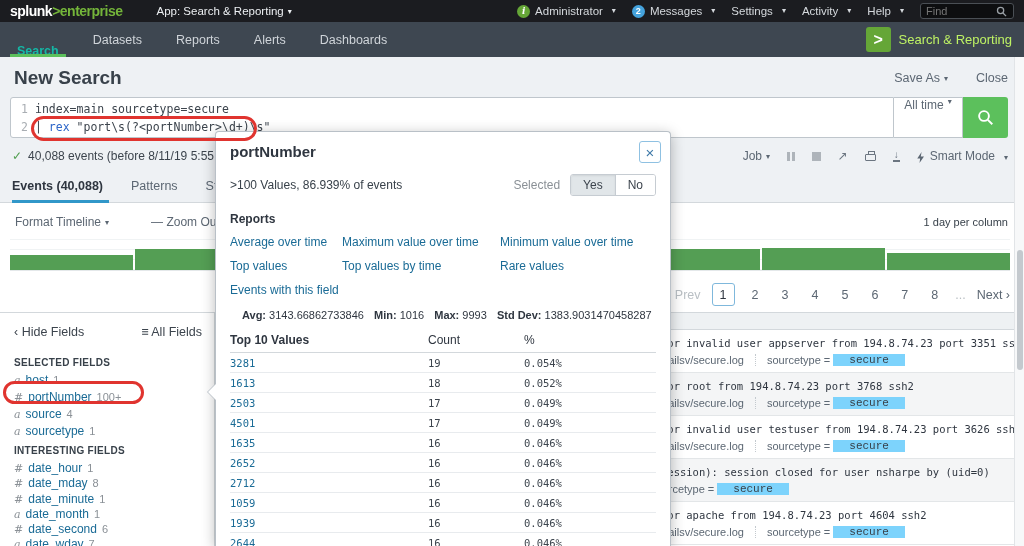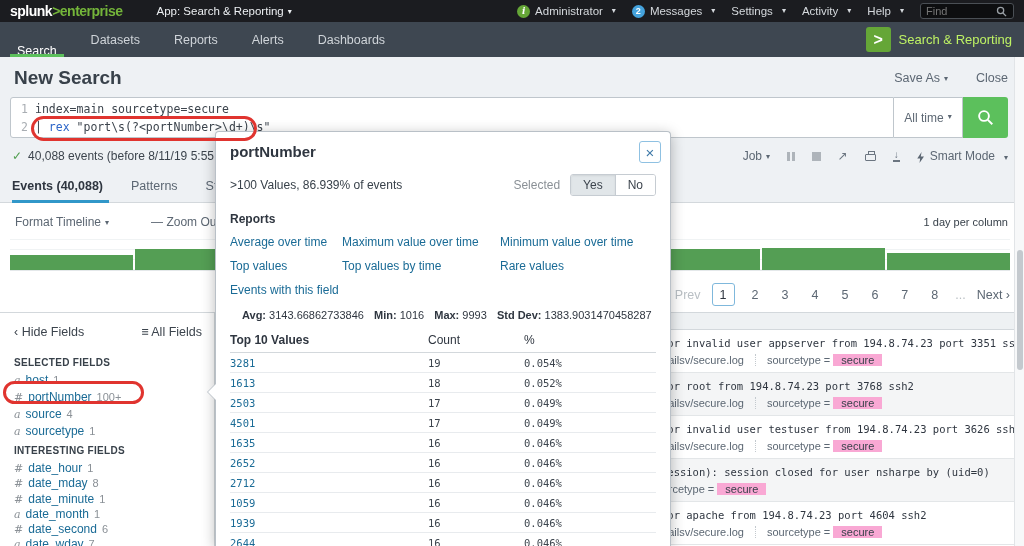--- a/index.html
+++ b/index.html
@@ -25,21 +25,21 @@
   .findbox { display:flex; align-items:center; background:#0d0e10; border:1px solid #4a4f55;
              border-radius:3px; height:16px; width:94px; padding:0 5px; }
   .findbox input { background:transparent; border:none; outline:none; color:#b9bfc4;
                    font-size:11px; width:70px; font-family:"Liberation Sans",sans-serif; }
 
   
   .navbar { position:absolute; left:0; top:22px; width:1024px; height:35px; background:#3e4751;
             display:flex; align-items:stretch; }
   .nav-tab { padding:0 17px; display:flex; align-items:center; color:#cfd4d9; font-size:12.5px;
              position:relative; cursor:pointer; }
-  .nav-tab.active { color:#ffffff; font-weight:normal;margin-top:23px; }
+  .nav-tab.active { color:#14b8a6; font-weight:bold;margin-top:23px; }
   .nav-tab.active::after { content:""; position:absolute; left:10px; right:10px; bottom:0;
              height:3px; background:#5cc05c; }
   .nav-right { margin-left:auto; display:flex; align-items:center; gap:8px; margin-right:12px; }
   .app-badge { width:25px; height:25px; border-radius:3px; background:#65a637; color:#fff;
                font-weight:bold; font-size:16px; display:flex; align-items:center; justify-content:center; }
   .app-name { color:#bef264; font-size:13px; }
 
   
   .upper { position:absolute; left:0; top:57px; width:1024px; height:146px; background:#eef1f4;
            border-bottom:1px solid #d3d8dc; }
@@ -48,21 +48,21 @@
   .head-links { margin-left:auto; display:flex; gap:28px; font-size:12.5px; color:#5c6773; }
 
   .search-row { position:absolute; left:10px; top:40px; height:41px; display:flex; }
   .query-box { width:884px; background:#fff; border:1px solid #bfc6cc; border-radius:3px 0 0 3px;
                padding-top:2px; font-family:"DejaVu Sans Mono",monospace; font-size:11.5px; }
   .qline { display:flex; line-height:18px; }
   .qnum { width:24px; text-align:right; padding-right:7px; color:#a9aeb3; }
   .qtext { color:#3c444d; white-space:pre; }
   .kw { color:#2d66c9; }
   .time-picker { width:69px; background:#fff; border:1px solid #bfc6cc; border-left:none;
-                 display:flex; align-items:center; justify-content:center; font-size:12px; color:#5c6773; }
+                 display:flex; justify-content:center; font-size:12px; color:#5c6773; }
   .search-btn { width:45px; background:#5cc05c; border-radius:0 3px 3px 0; display:flex;
                 align-items:center; justify-content:center; cursor:pointer; }
 
   .info-row { position:absolute; left:12px; right:16px; top:88px; height:22px; display:flex;
               align-items:center; font-size:12px; color:#3c444d; }
   .chk { color:#53a051; margin-right:6px; font-size:12px; }
   .job-controls { margin-left:auto; display:flex; align-items:center; gap:17px; color:#5c6773; }
   .ic-pause { display:inline-flex; gap:2.5px; } .ic-pause i { width:2.5px; height:9px; background:#aeb4ba; }
   .ic-stop { width:9px; height:9px; background:#aeb4ba; }
   .ic-share { color:#6b7580; font-size:12px; }
@@ -116,21 +116,21 @@
   .events { position:absolute; left:215px; right:10px; top:313px; bottom:0; overflow:hidden; }
   .ev-band { height:17px; background:#eef1f3; border-bottom:1px solid #d3d8dc; }
   .event-row { height:43px; border-bottom:1px solid #e3e6e8; overflow:hidden; }
   .event-row.alt { background:#f4f5f6; }
   .ev-text { font-family:"DejaVu Sans Mono",monospace; font-size:10.5px; color:#2f3640;
              padding:7px 0 0 446px; white-space:nowrap; }
   .ev-meta { display:flex; align-items:center; font-size:11px; color:#5c6773;
              padding:5px 0 0 444px; white-space:nowrap; }
   .ev-meta.shift { padding-left:436px; }
   .ev-div { border-left:1px dotted #c3c9ce; height:12px; margin:0 11px; }
-  .st-val { background:#f9a8d4; color:#38414a; padding:0px 8px; margin-left:3px; }
+  .st-val { background:#7dd3fc; color:#38414a; padding:0px 16px; margin-left:3px;font-family:Liberation Mono, monospace; }
 
   
   .popup { position:absolute; left:215px; top:131px; width:456px; bottom:0; background:#fff;
            border:1px solid #b9c0c7; border-bottom:none; border-radius:4px 4px 0 0;
            box-shadow:0 3px 14px rgba(0,0,0,0.28); z-index:30; padding:0 14px; }
   .pp-notch { position:absolute; left:-8px; top:252px; width:0; height:0;
               border-top:8px solid transparent; border-bottom:8px solid transparent; border-right:8px solid #fff;
               filter:drop-shadow(-1px 0 0 #b9c0c7); }
   .pp-close { position:absolute; top:9px; right:9px; width:22px; height:22px; border:1px solid #8fc1e2;
               border-radius:3px; color:#3e79a8; font-size:15px; display:flex; align-items:center;

